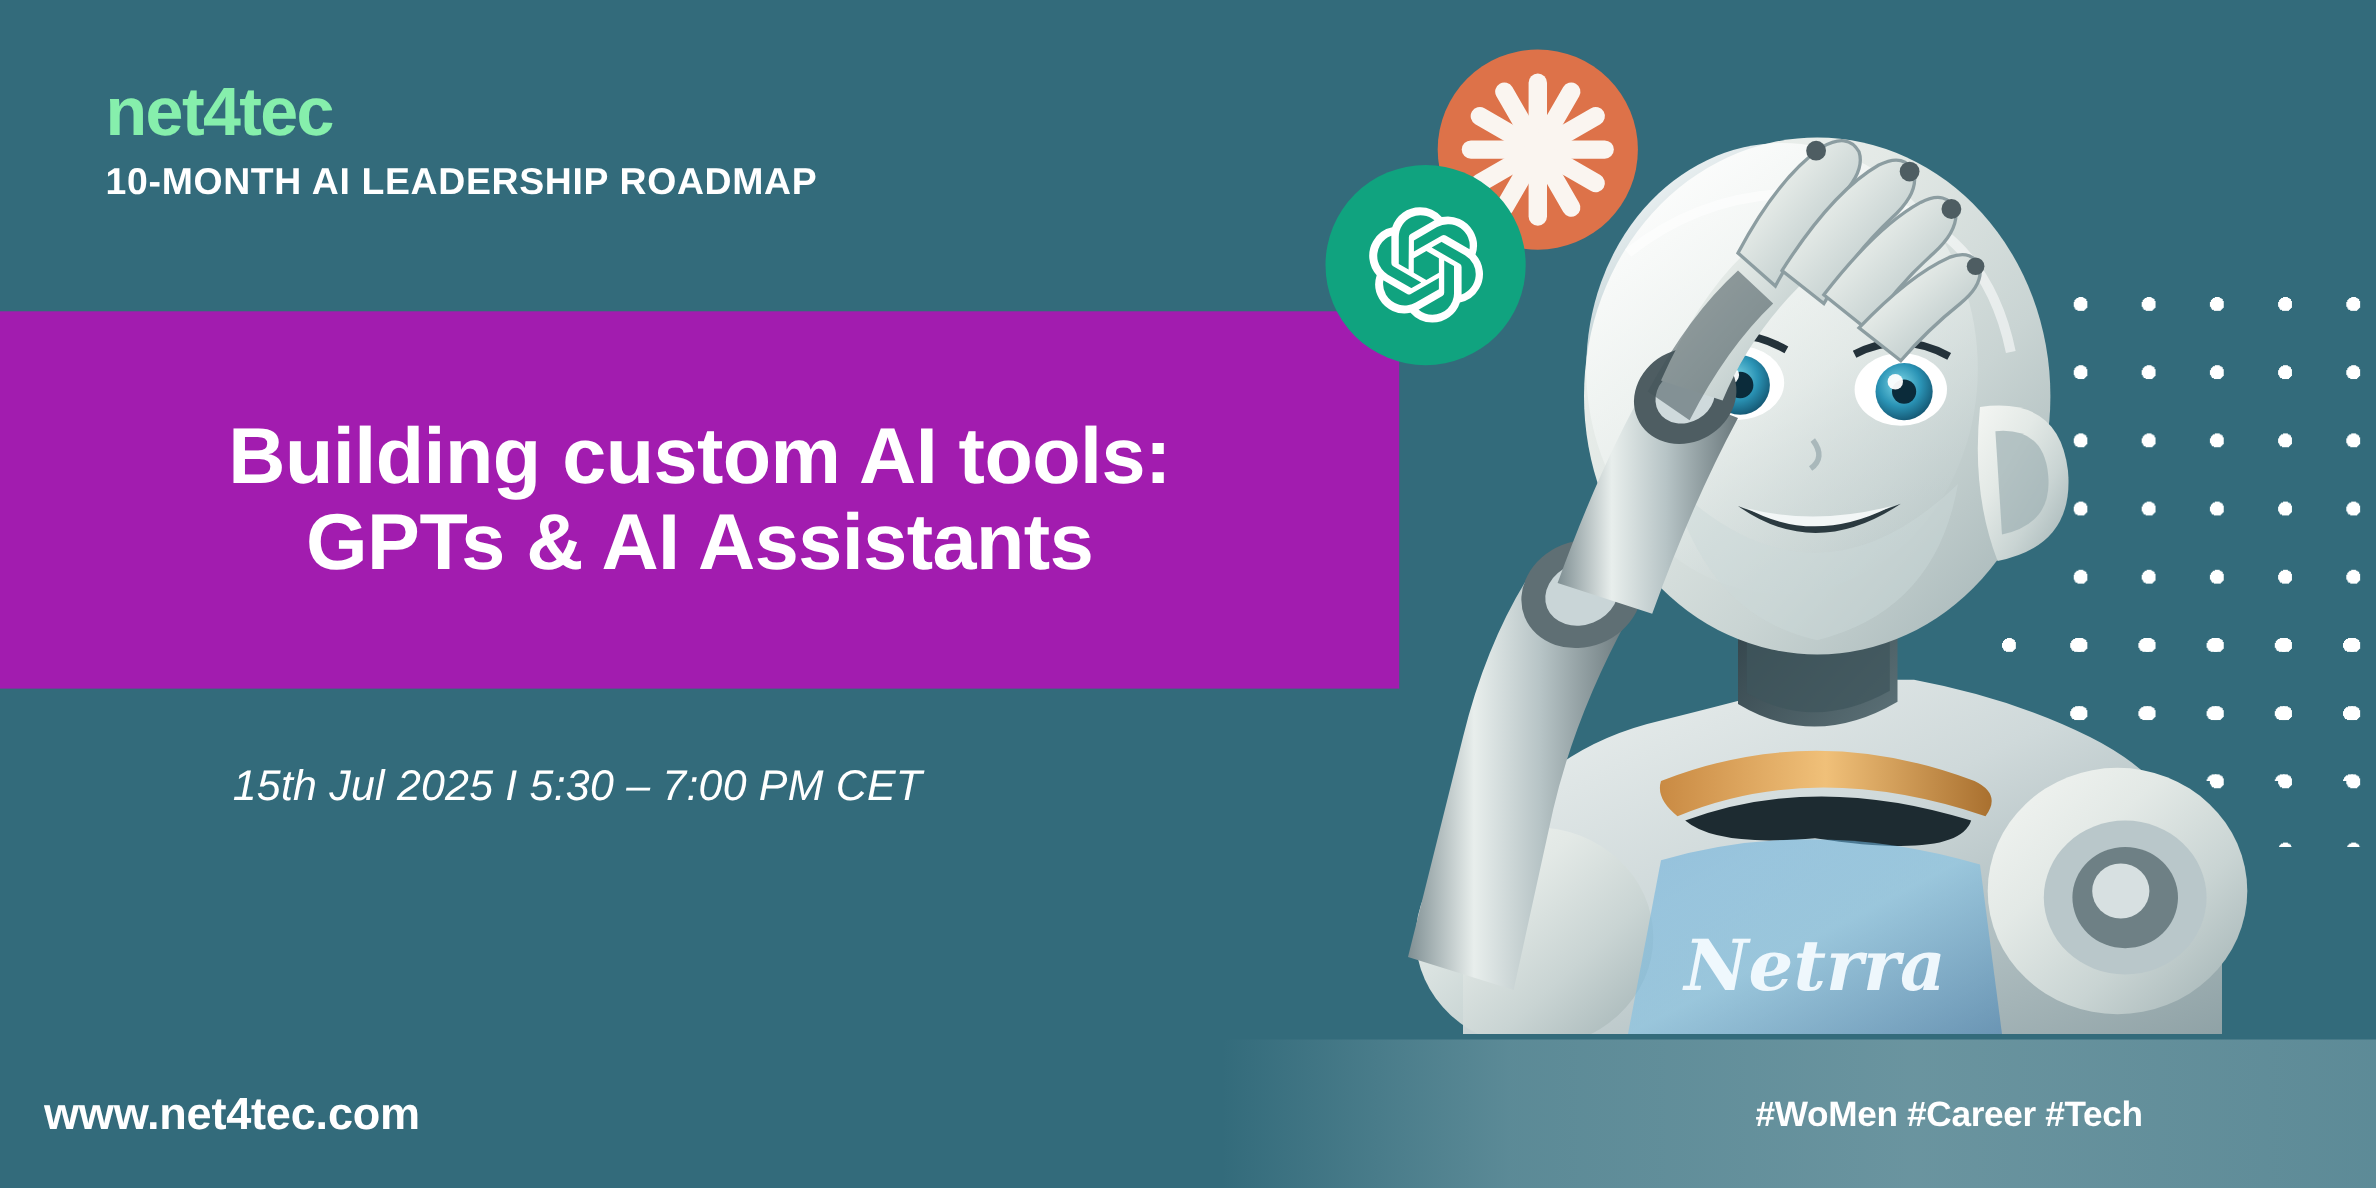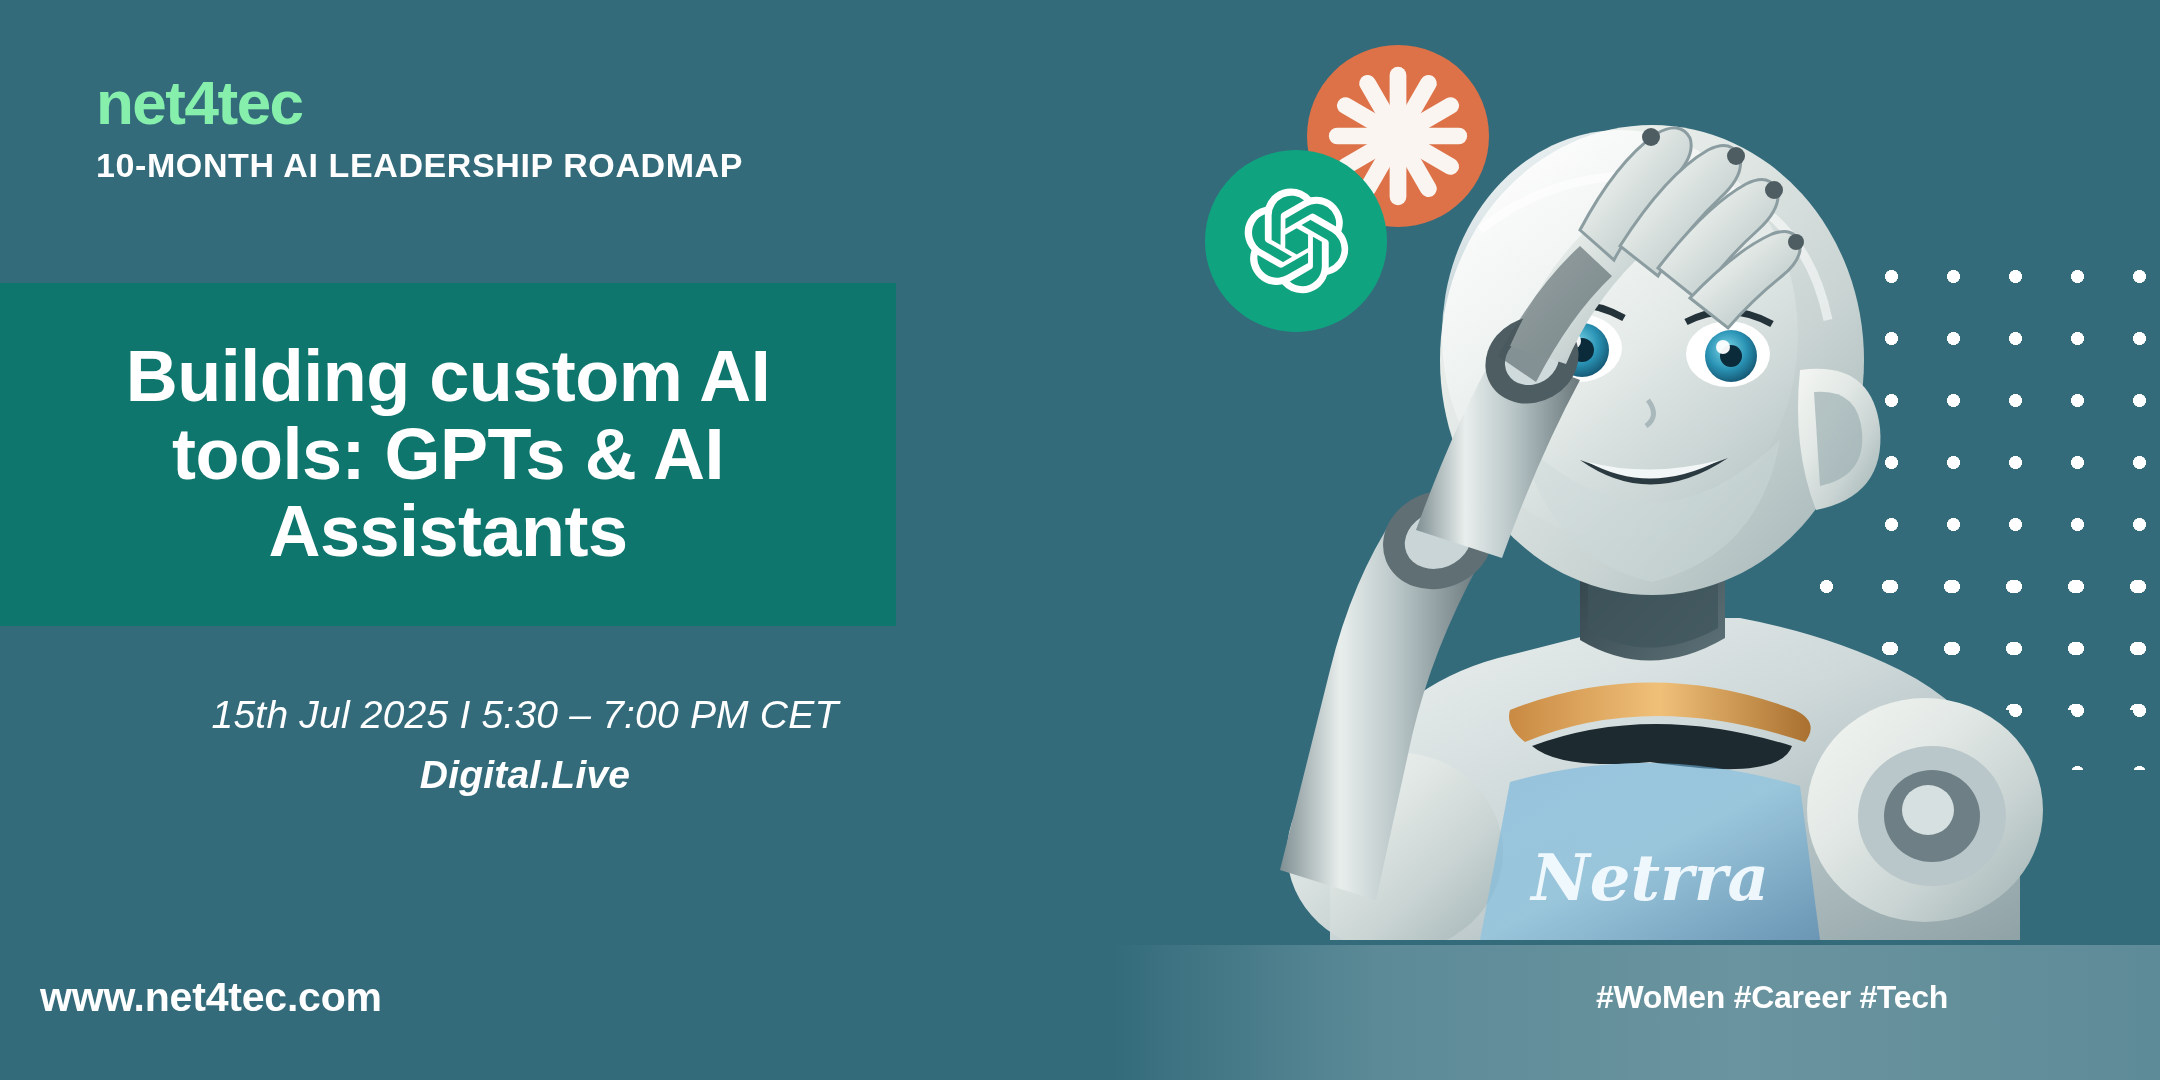--- a/index.html
+++ b/index.html
@@ -40,22 +40,22 @@
   .brand-tagline {
     margin-top:14px;
     font-size:34px; font-weight:700; color:#ffffff;
     letter-spacing:0.6px; line-height:1.05;
     text-transform:uppercase;
   }
 
   .title-band {
     position:absolute;
     left:0; top:283px;
-    width:896px; height:343px;
-    background:#0f766e;
+    width:1272px; height:343px;
+    background:#a21caf;
     display:flex; align-items:center; justify-content:center;
     z-index:6;
   }
   .title-text {
     color:#ffffff;
     font-size:72px; font-weight:700;
     line-height:1.08;
     text-align:center;
     letter-spacing:-0.5px;
     padding:0 50px;
@@ -103,21 +103,21 @@
     left:1180px; top:110px;
     width:900px; height:830px;
     z-index:4;
     font-weight:bold;
   }
   .robot svg { display:block; width:100%; height:100%; }
 
   
   .footer {
     position:absolute;
-    left:0; bottom:16px;
+    left:0; bottom:0;
     width:1996px; height:135px;
     z-index:10;
   }
   .footer-left {
     position:absolute; left:40px; top:50%;
     transform:translateY(-50%);
     color:#ffffff; font-size:41px; font-weight:700;
     letter-spacing:-0.2px;
   }
   .footer-right {
@@ -267,21 +267,20 @@
     <div class="brand-logo">net4tec</div>
     <div class="brand-tagline">10-MONTH AI LEADERSHIP ROADMAP</div>
   </div>
 
   <div class="title-band">
     <div class="title-text">Building custom AI tools: GPTs &amp; AI Assistants</div>
   </div>
 
   <div class="event-meta">
     <div class="event-date">15th Jul 2025 I 5:30 – 7:00 PM CET</div>
-    <div class="event-format">Digital.Live</div>
   </div>
 
   <div class="badge badge-anthropic">
     <span>
       <svg viewBox="0 0 100 100" xmlns="http://www.w3.org/2000/svg">
         <g fill="#faf5f0">
           <g transform="translate(50,50)">
             <g>
                 <rect x="-4.6" y="-38" width="9.2" height="34" rx="4.6"></rect>
               </g>

